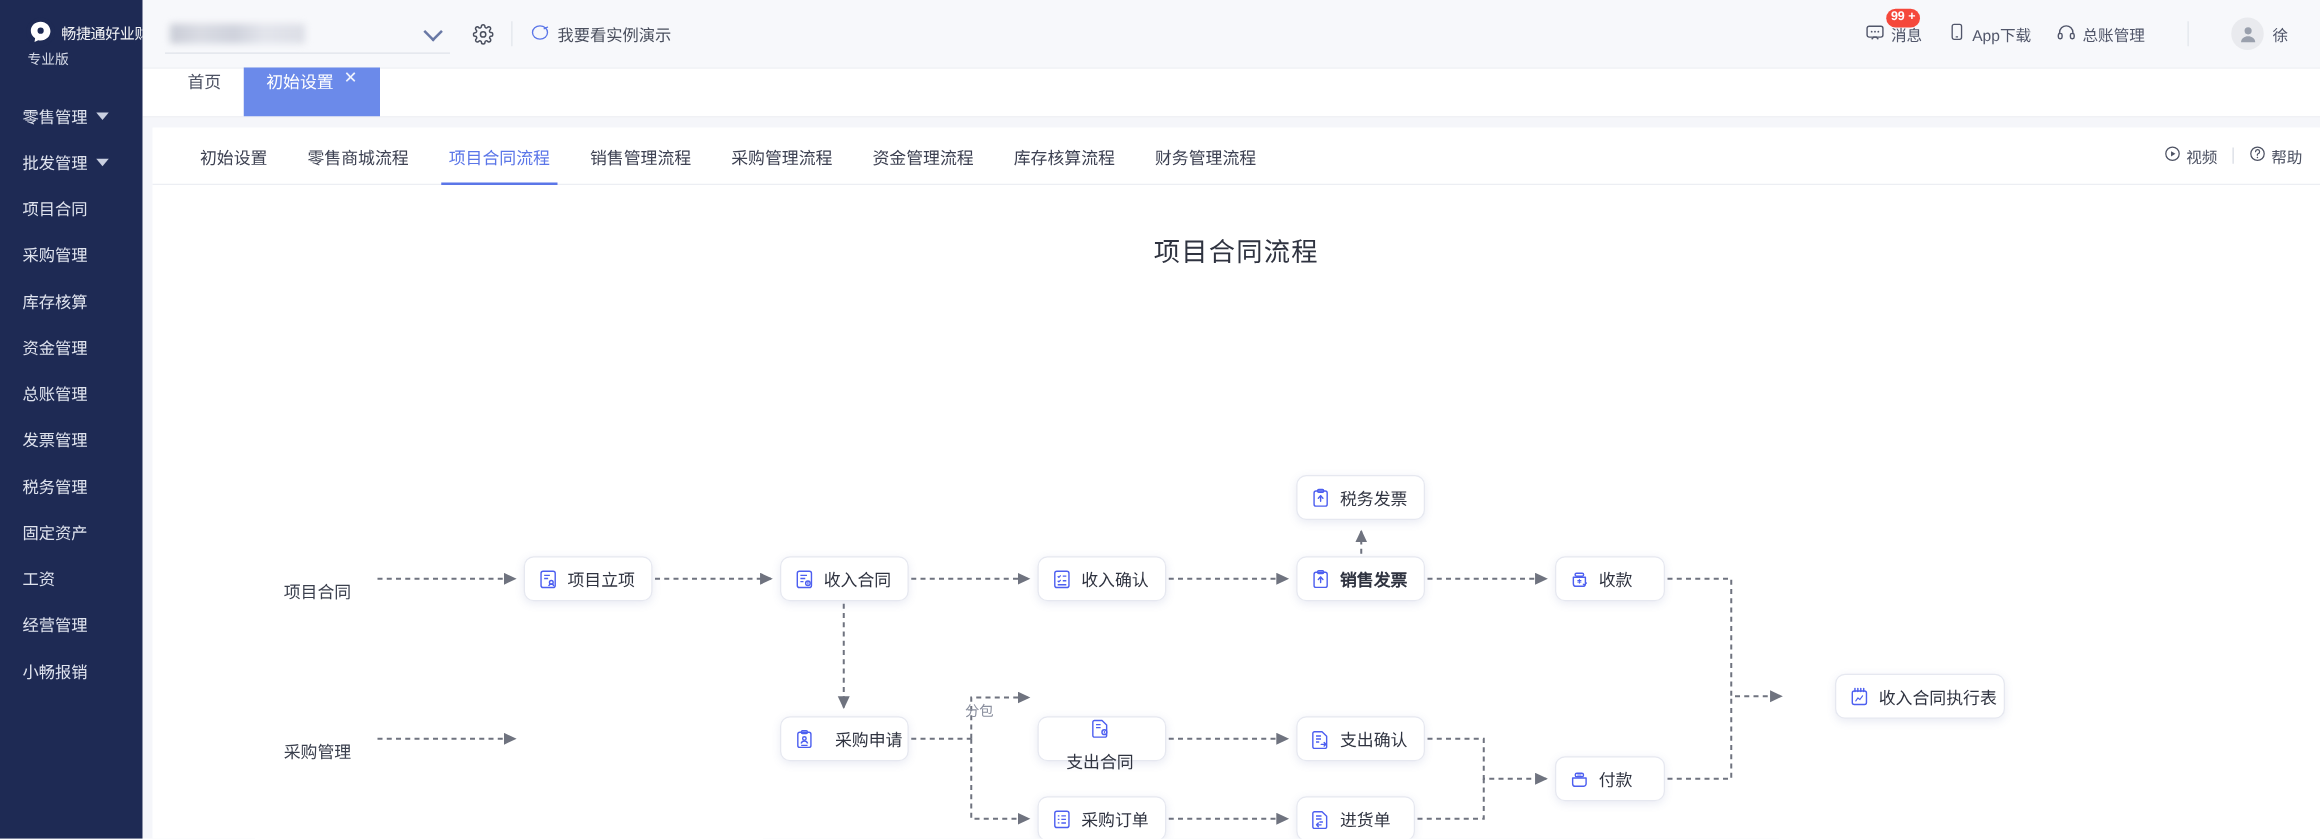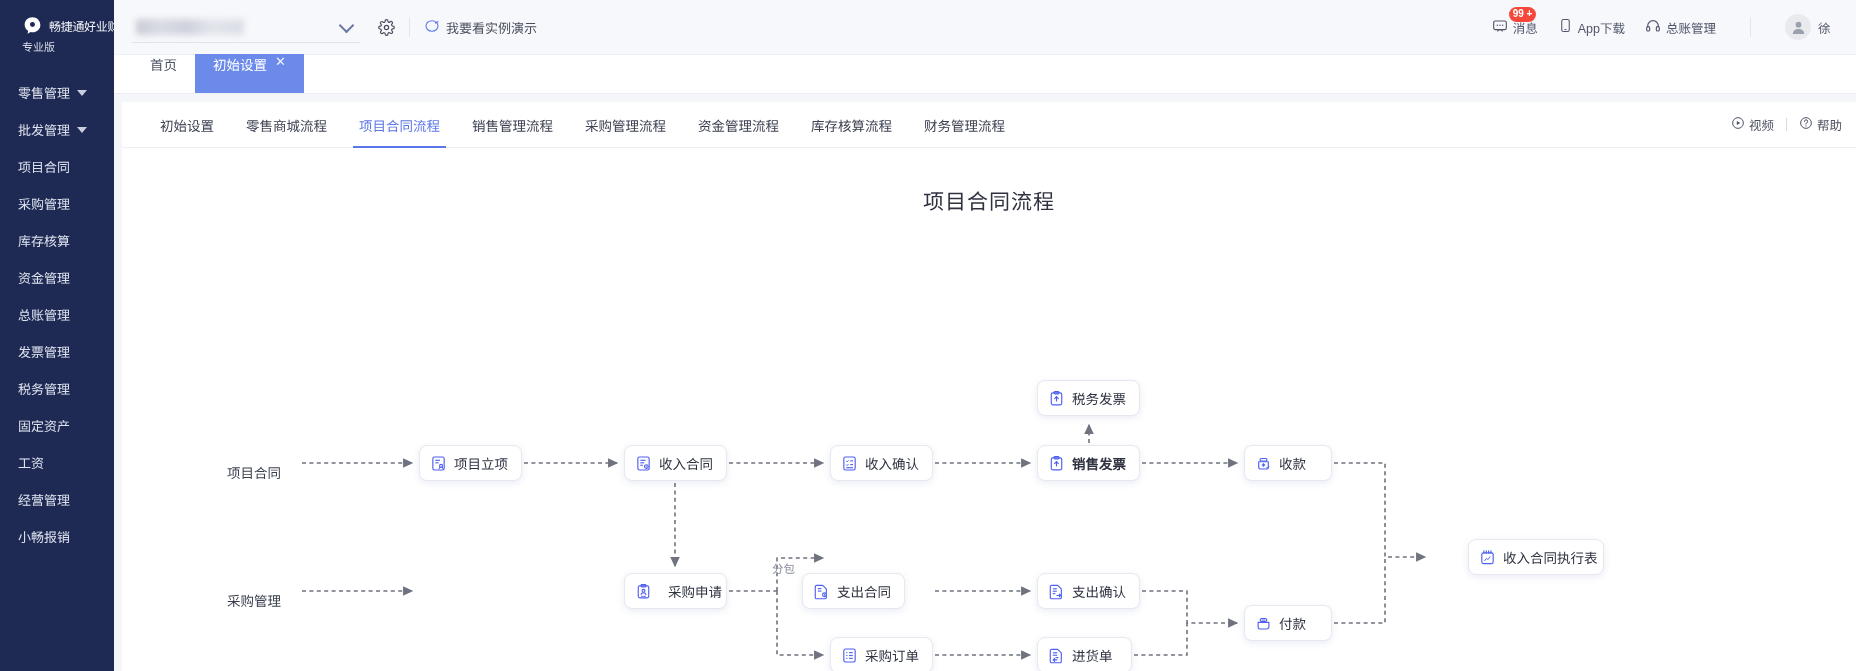--- a/index.html
+++ b/index.html
@@ -453,21 +453,21 @@
                   <svg class="nicon" viewBox="0 0 24 24" fill="none" stroke="#4d5ff0" stroke-width="1.6" stroke-linejoin="round">
                     <rect x="4.6" y="4" width="14.8" height="17" rx="2.2"></rect>
                     <rect x="8.6" y="2.2" width="6.8" height="3.2" rx="1.2"></rect>
                     <circle cx="12" cy="11" r="2"></circle>
                     <path d="M8.3 16.6c.6-1.8 2-2.8 3.7-2.8s3.1 1 3.7 2.8"></path>
                     <line x1="8.4" y1="18.8" x2="15.6" y2="18.8" stroke-width="1.2"></line>
                   </svg>
                 </span>
                 <span>采购申请</span>
               </div>
-              <div class="node" style="left: 680px; top: 425px; width: 103px;">
+              <div class="node" style="left: 708px; top: 425px; width: 103px; flex-direction: column;">
                 <span style="display: flex; flex: 0 0 17px;">
                   <svg class="nicon" viewBox="0 0 24 24" fill="none" stroke="#4d5ff0" stroke-width="1.6" stroke-linejoin="round">
                     <path d="M5 3.4h8.6l5.2 5v12a1.8 1.8 0 0 1-1.8 1.8H5a1.8 1.8 0 0 1-1.8-1.8V5.2A1.8 1.8 0 0 1 5 3.4z"></path>
                     <line x1="6.8" y1="8" x2="12" y2="8"></line>
                     <line x1="6.8" y1="11.4" x2="12" y2="11.4"></line>
                     <circle cx="16.2" cy="16.6" r="2.7"></circle>
                     <path d="M16.2 15.2v2.8" stroke-width="1.2"></path>
                   </svg>
                 </span>
                 <span>支出合同</span>

